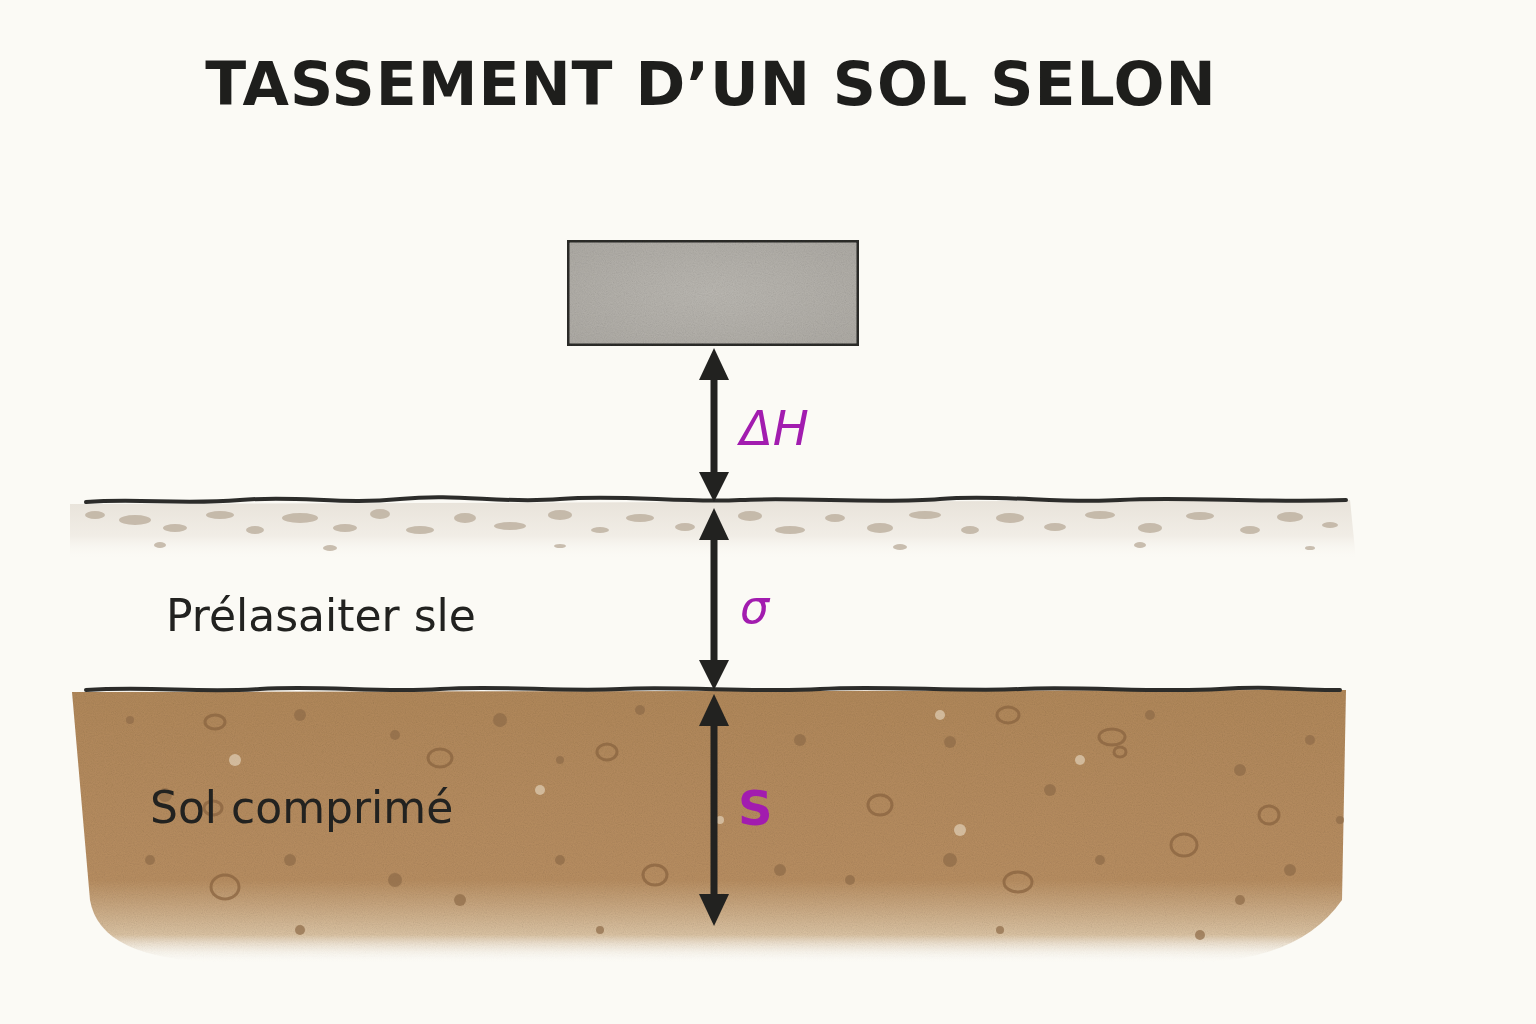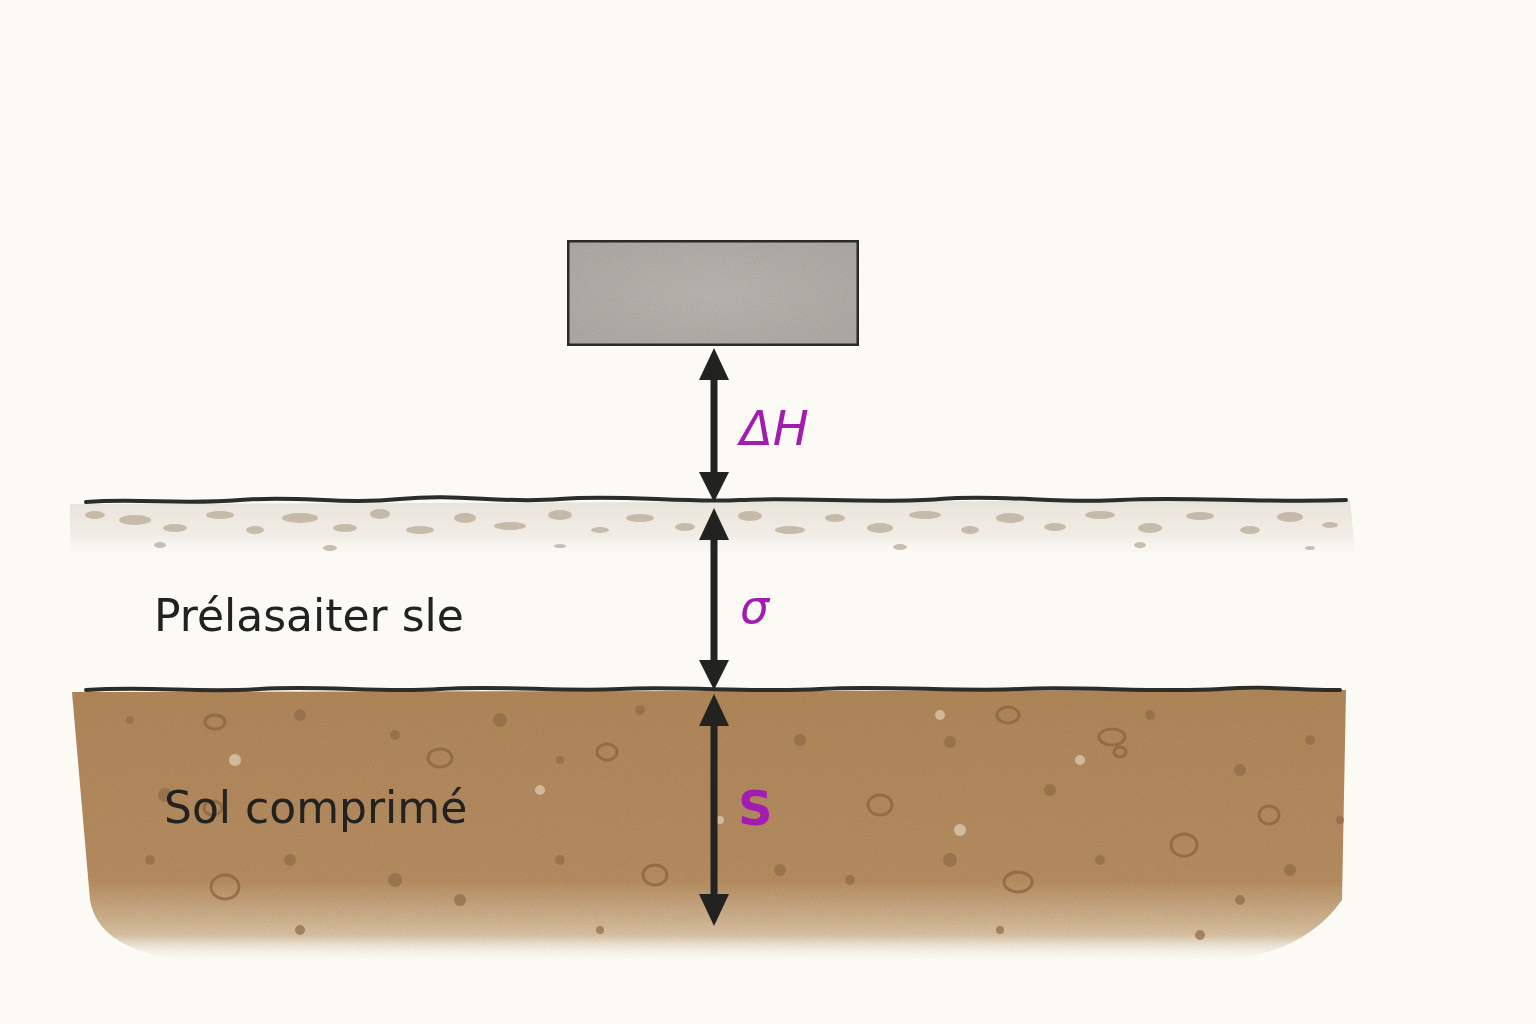--- a/index.html
+++ b/index.html
@@ -26,20 +26,21 @@
     .sym {
       position: absolute; color: #a21caf;
       font-family: "DejaVu Sans", sans-serif;
       font-size: 46px;
     }
   </style>
 </head>
 <body>
 
 <div class="title">
+  <span class="line">TASSEMENT D’UN SOL SELON</span>
 </div>
 
 <svg class="diagram" width="1536" height="1024" viewBox="0 0 1536 1024">
   <defs>
     <filter id="grain" x="0" y="0" width="100%" height="100%">
       <feTurbulence type="fractalNoise" baseFrequency="0.9" numOctaves="2" seed="3" result="n"></feTurbulence>
       <feColorMatrix type="saturate" values="0" in="n" result="g"></feColorMatrix>
       <feComponentTransfer in="g" result="ga">
         <feFuncA type="linear" slope="0.35"></feFuncA>
       </feComponentTransfer>
@@ -187,14 +188,14 @@
       <polygon points="714,694 699,726 729,726" stroke="none"></polygon>
       <polygon points="714,926 699,894 729,894" stroke="none"></polygon>
     </g>
   </g>
 </svg>
 
 <div class="sym" style="left:740px; top:400px; font-style:italic; font-size:48px;">ΔH</div>
 <div class="sym" style="left:740px; top:580px; font-style:italic; font-size:46px;">σ</div>
 <div class="sym" style="left:738px; top:780px; font-weight:bold; font-size:48px;">S</div>
 
-<div class="label" style="left:154px; top:590px;">Prélasaiter sle</div>
-<div class="label" style="left:164px; top:782px;">Sol comprimé</div>
+<div class="label" style="left:166px; top:590px;">Prélasaiter sle</div>
+<div class="label" style="left:150px; top:782px;">Sol comprimé</div>
 
 </body></html>

